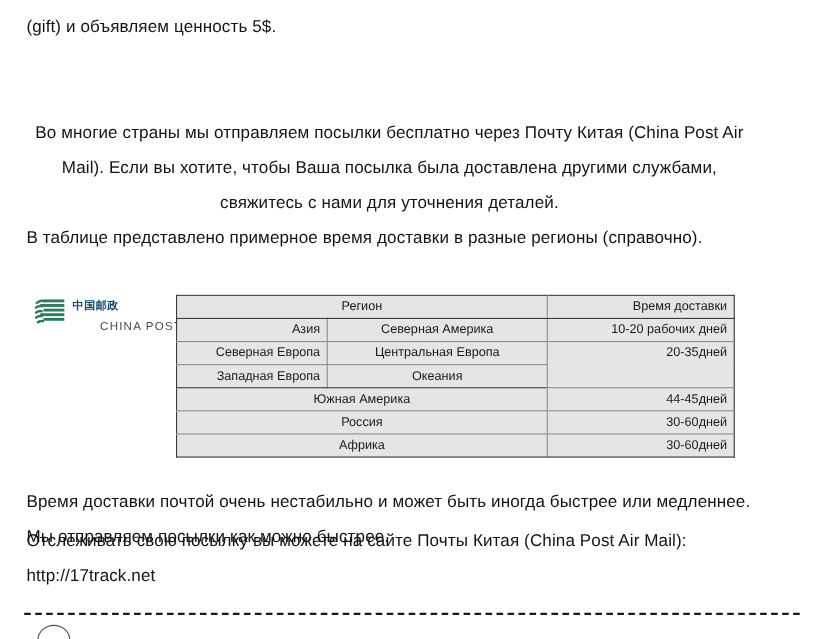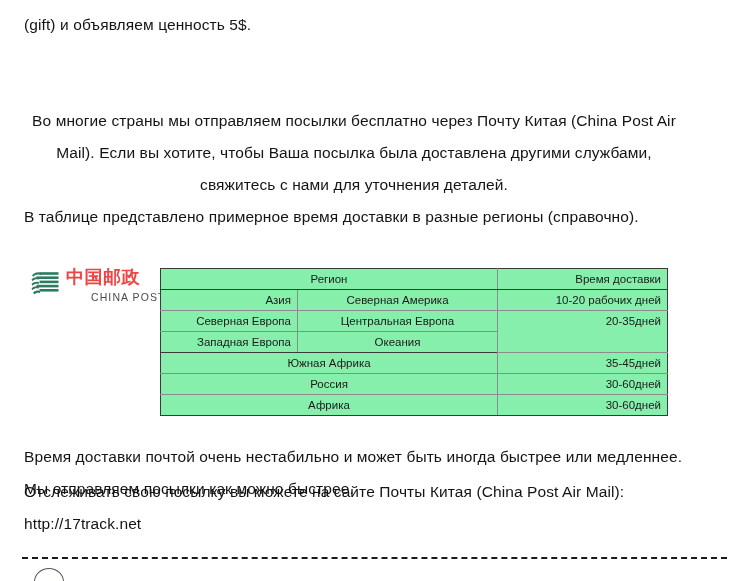--- a/index.html
+++ b/index.html
@@ -60,23 +60,23 @@
     height: 26px;
   }
   .logo-text {
     position: absolute;
     left: 36px;
     top: 0px;
     width: 86px;
   }
   .logo-cn {
     font-family: "DejaVu Sans", sans-serif;
-    font-size: 18px;
+    font-size: 10px;
     font-weight: bold;
-    color: #ef4444;
+    color: #0c4a6e;
     letter-spacing: 0.5px;
     line-height: 17px;
     white-space: nowrap;
   }
   .logo-en {
     font-family: "Liberation Sans", sans-serif;
     font-size: 10.5px;
     color: #4a4a4a;
     letter-spacing: 1.1px;
     line-height: 12px;
@@ -96,21 +96,21 @@
     color: #1a1a1a;
   }
   .delivery-table td {
     border: 1px solid #8c8c8c;
     height: 20px;
     padding: 0 6px;
     vertical-align: middle;
     font-family: "Liberation Sans", sans-serif;
     font-size: 11.5px;
     line-height: 14px;
-    background: #86efac;
+    background: #e5e5e5;
   }
   .delivery-table .c-left   { text-align: right; }
   .delivery-table .c-center { text-align: center; }
 
   .delivery-table .outer-top    { border-top-color: #3a3a3a; border-top-width: 1.5px; }
   .delivery-table .outer-left   { border-left-color: #3a3a3a; border-left-width: 1.5px; }
   .delivery-table .outer-right  { border-right-color: #3a3a3a; border-right-width: 1.5px; }
   .delivery-table .outer-bottom { border-bottom-color: #3a3a3a; border-bottom-width: 1.5px; }
   .delivery-table .thick-under  { border-bottom-color: #3a3a3a; border-bottom-width: 1.3px; }
 
@@ -207,22 +207,22 @@
         <td class="c-center">Центральная Европа</td>
         <td class="c-left outer-right time-cell" rowspan="2" style="vertical-align:top; padding-top:3px;">20-35дней</td>
       </tr>
 
       <tr>
         <td class="c-left outer-left thick-under">Западная Европа</td>
         <td class="c-center thick-under">Океания</td>
       </tr>
 
       <tr>
-        <td class="c-center outer-left" colspan="2">Южная Африка</td>
-        <td class="c-left outer-right time-cell">35-45дней</td>
+        <td class="c-center outer-left" colspan="2">Южная Америка</td>
+        <td class="c-left outer-right time-cell">44-45дней</td>
       </tr>
 
       <tr>
         <td class="c-center outer-left" colspan="2">Россия</td>
         <td class="c-left outer-right time-cell">30-60дней</td>
       </tr>
 
       <tr>
         <td class="c-center outer-left outer-bottom" colspan="2">Африка</td>
         <td class="c-left outer-right outer-bottom time-cell">30-60дней</td>

